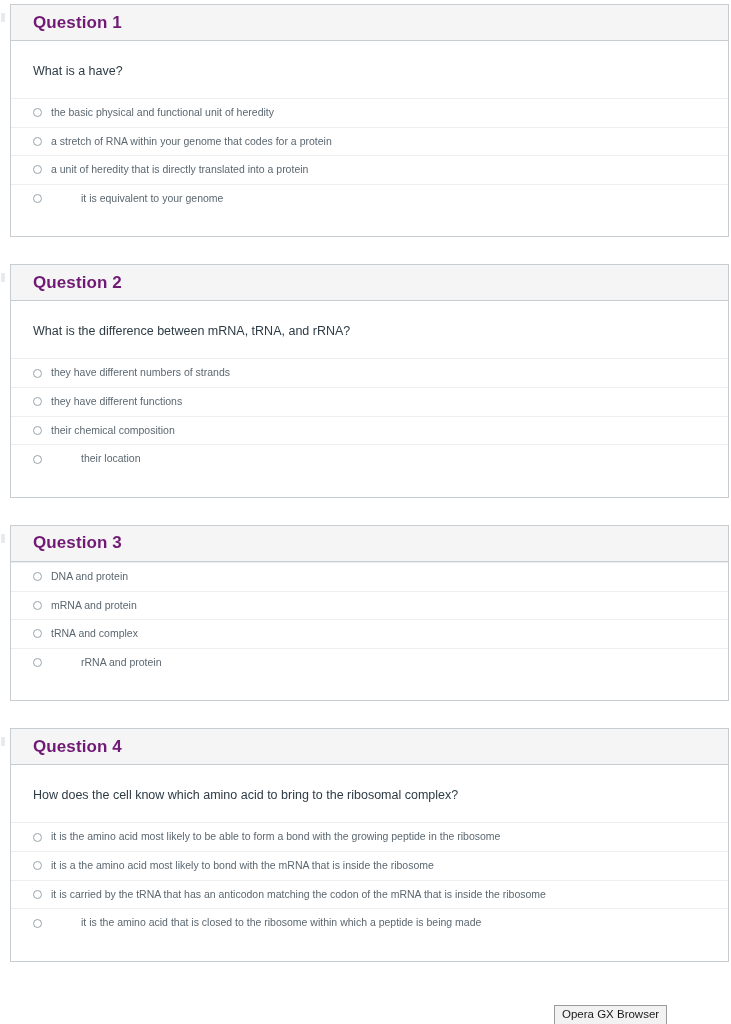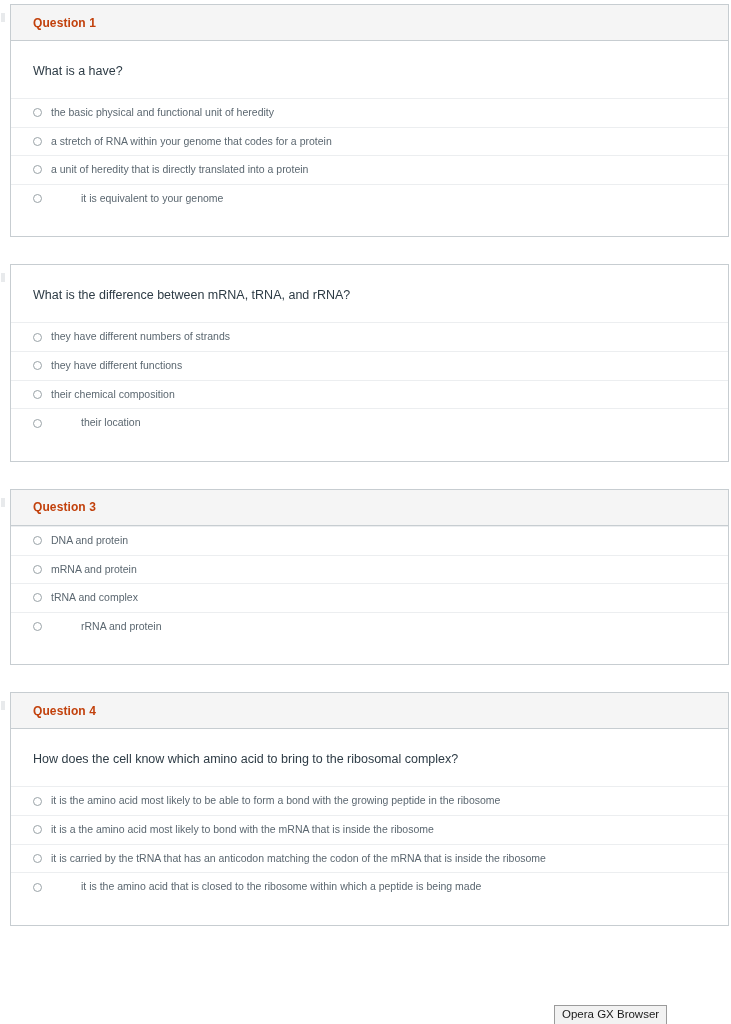--- a/index.html
+++ b/index.html
@@ -44,23 +44,23 @@
 
   .question-header {
     background: #f5f5f5;
     border-bottom: 1px solid #c7cdd1;
     padding: 9px 0 9px 22px;
     height: 36px;
     display: flex;
     align-items: center;
   }
   .question-header-title {
-    font-size: 12px;
+    font-size: 17px;
     font-weight: bold;
-    color: #c2410c;
+    color: #701a75;
     letter-spacing: 0.1px;
   }
 
   .question-body {
     padding: 0;
   }
 
   .question-text {
     padding: 22px 22px 18px 22px;
     font-size: 12.5px;
@@ -147,20 +147,23 @@
           <div class="answer-row">
             <span class="radio-icon"></span>
             <span class="answer-text">it is equivalent to your genome</span>
           </div>
         </div>
         <div class="answers-pad-bottom"></div>
       </div>
     </div>
     <div class="question-card">
       <div class="card-tick"></div>
+      <div class="question-header">
+        <span class="question-header-title">Question 2</span>
+      </div>
       <div class="question-body">
         <div class="question-text">What is the difference between mRNA, tRNA, and rRNA?</div>
         <div class="answers">
           <div class="answer-row">
             <span class="radio-icon"></span>
             <span class="answer-text">they have different numbers of strands</span>
           </div>
           <div class="answer-row">
             <span class="radio-icon"></span>
             <span class="answer-text">they have different functions</span>

